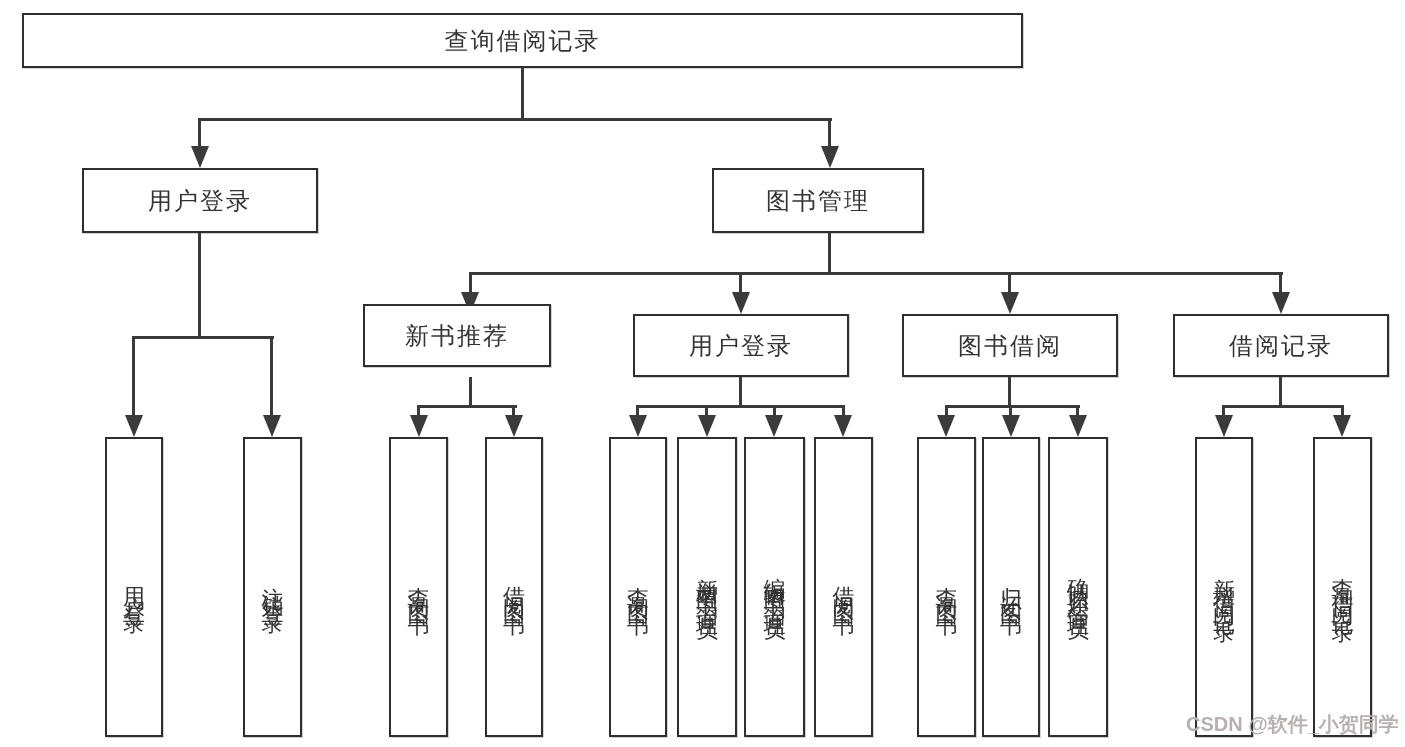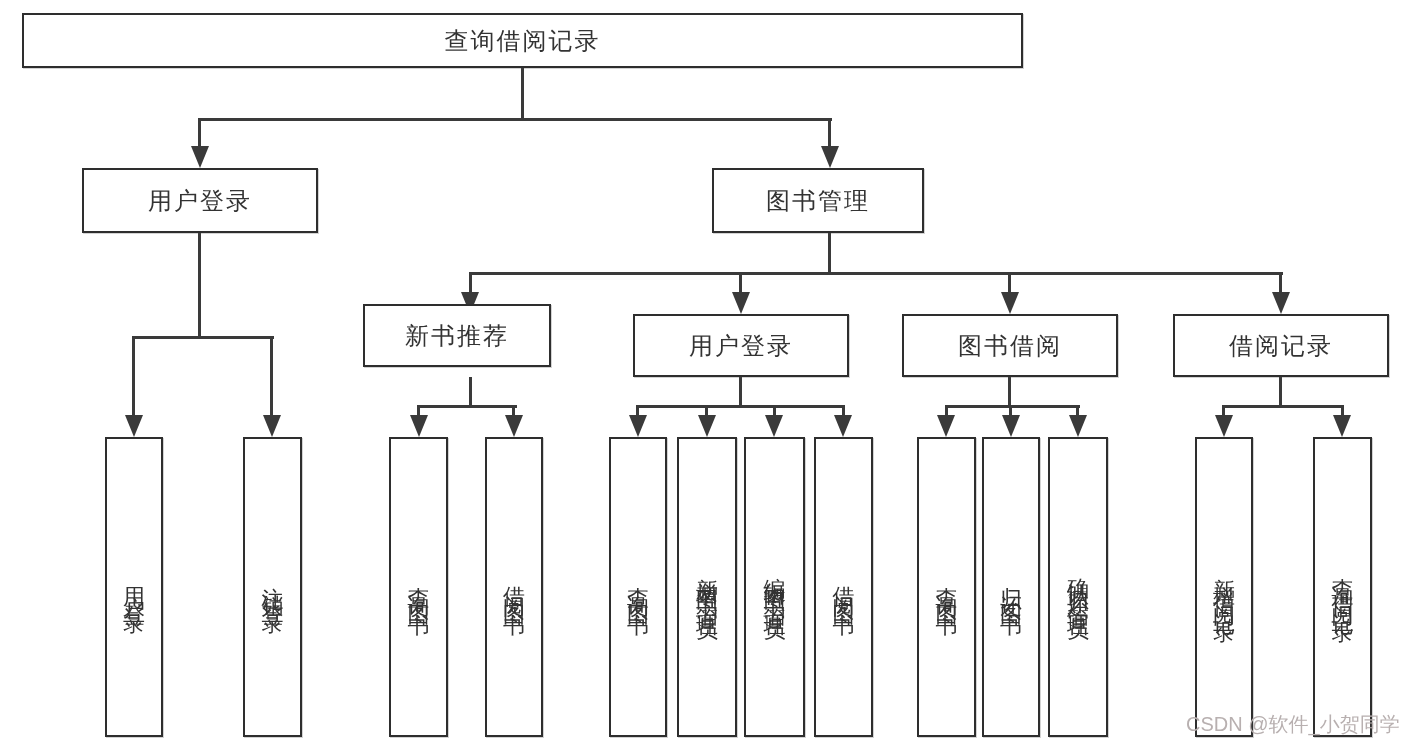--- a/index.html
+++ b/index.html
@@ -45,20 +45,21 @@
     border-right:9px solid transparent;
     border-top:22px solid #3a3a3a;
   }
   .watermark{
     position:absolute;
     left:1186px;top:711px;
     font-size:20px;
     color:#b8b0b0;
     white-space:nowrap;
     z-index:10;
+    font-weight:bold;
   }
 </style>
 </head>
 <body>
 
 <div class="canvas">
 
   <div class="vline" style="left:521px;top:68px;height:50px"></div>
   <div class="hline" style="left:198px;top:118px;width:634px"></div>
   <div class="vline" style="left:198px;top:118px;height:32px"></div>

